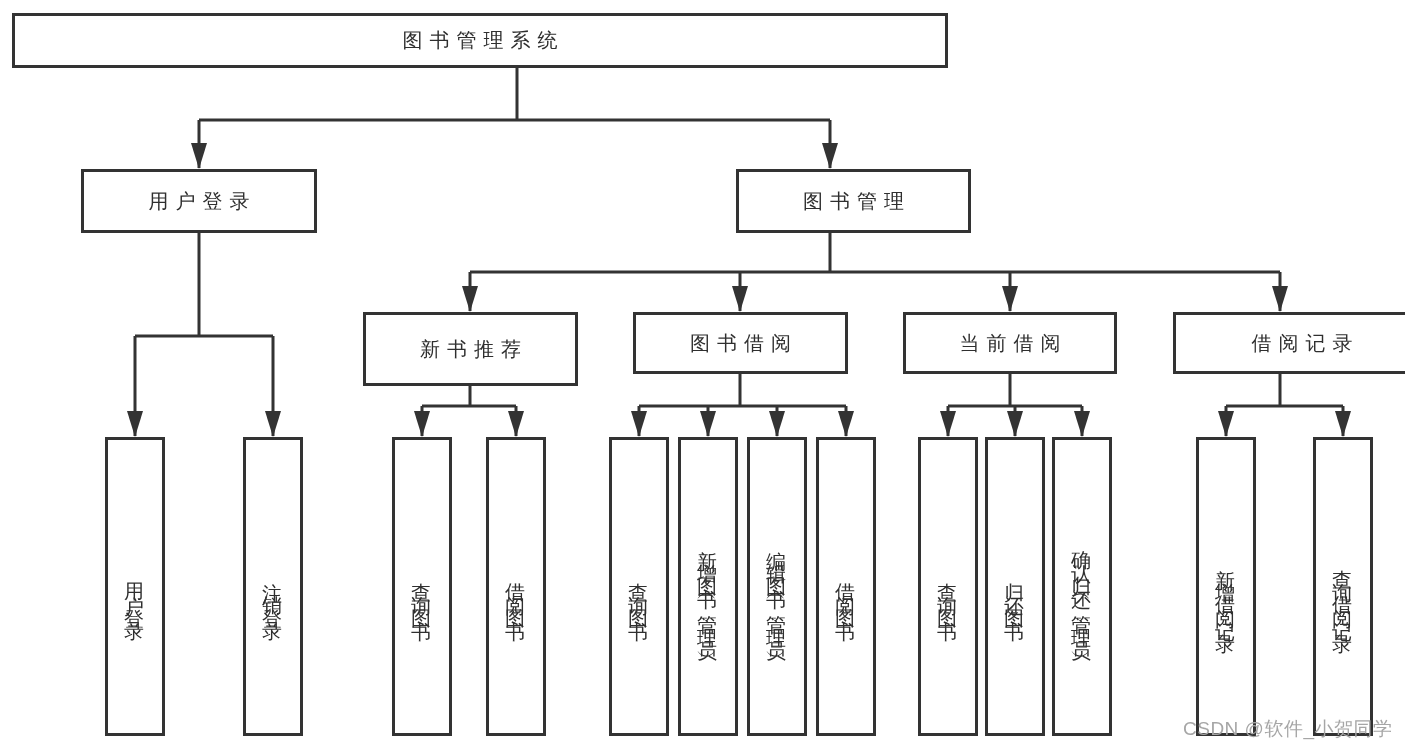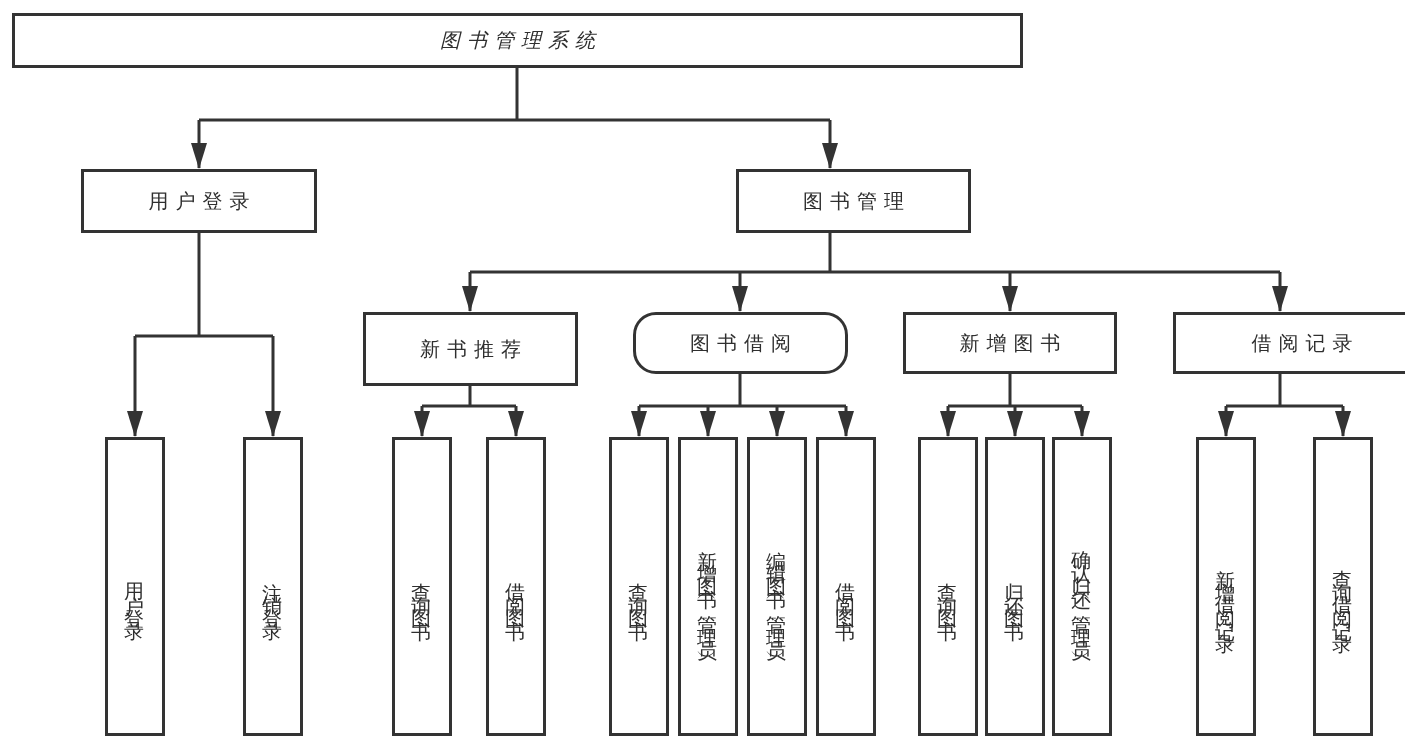--- a/index.html
+++ b/index.html
@@ -65,39 +65,39 @@
       <use href="#arrow" x="777" y="437"></use>
       <use href="#arrow" x="846" y="437"></use>
       <use href="#arrow" x="948" y="437"></use>
       <use href="#arrow" x="1015" y="437"></use>
       <use href="#arrow" x="1082" y="437"></use>
       <use href="#arrow" x="1226" y="437"></use>
       <use href="#arrow" x="1343" y="437"></use>
     </g>
   </svg>
 
-  <div class="box h" style="left:12px; top:13px; width:1011px; height:55px;font-style:italic;">
+  <div class="box h" style="left:12px; top:13px; width:936px; height:55px;">
     <span>图书管理系统</span>
   </div>
 
   <div class="box h" style="left:81px; top:169px; width:236px; height:64px;">
     <span>用户登录</span>
   </div>
   <div class="box h" style="left:712px; top:169px; width:235px; height:64px;margin-left:24px;">
     <span>图书管理</span>
   </div>
 
   <div class="box h" style="left:363px; top:312px; width:215px; height:74px;">
     <span>新书推荐</span>
   </div>
-  <div class="box h" style="left:633px; top:312px; width:215px; height:62px;border-radius:23px;">
+  <div class="box h" style="left:633px; top:312px; width:215px; height:62px;">
     <span>图书借阅</span>
   </div>
   <div class="box h" style="left:903px; top:312px; width:214px; height:62px;">
-    <span>新增图书</span>
+    <span>当前借阅</span>
   </div>
   <div class="box h" style="left:1173px; top:312px; width:258px; height:62px;">
     <span>借阅记录</span>
   </div>
 
   <div class="box v" style="left:105px; top:437px; width:60px; height:299px;">
     <span>用户登录</span>
   </div>
   <div class="box v" style="left:243px; top:437px; width:60px; height:299px;">
     <span>注销登录</span>
@@ -133,13 +133,14 @@
     <span>确认归还（管理员）</span>
   </div>
 
   <div class="box v" style="left:1196px; top:437px; width:60px; height:299px;">
     <span>新增借阅记录</span>
   </div>
   <div class="box v" style="left:1313px; top:437px; width:60px; height:299px;">
     <span>查询借阅记录</span>
   </div>
 
+  <div class="watermark">CSDN @软件_小贺同学</div>
 </div>
 
 </body></html>

